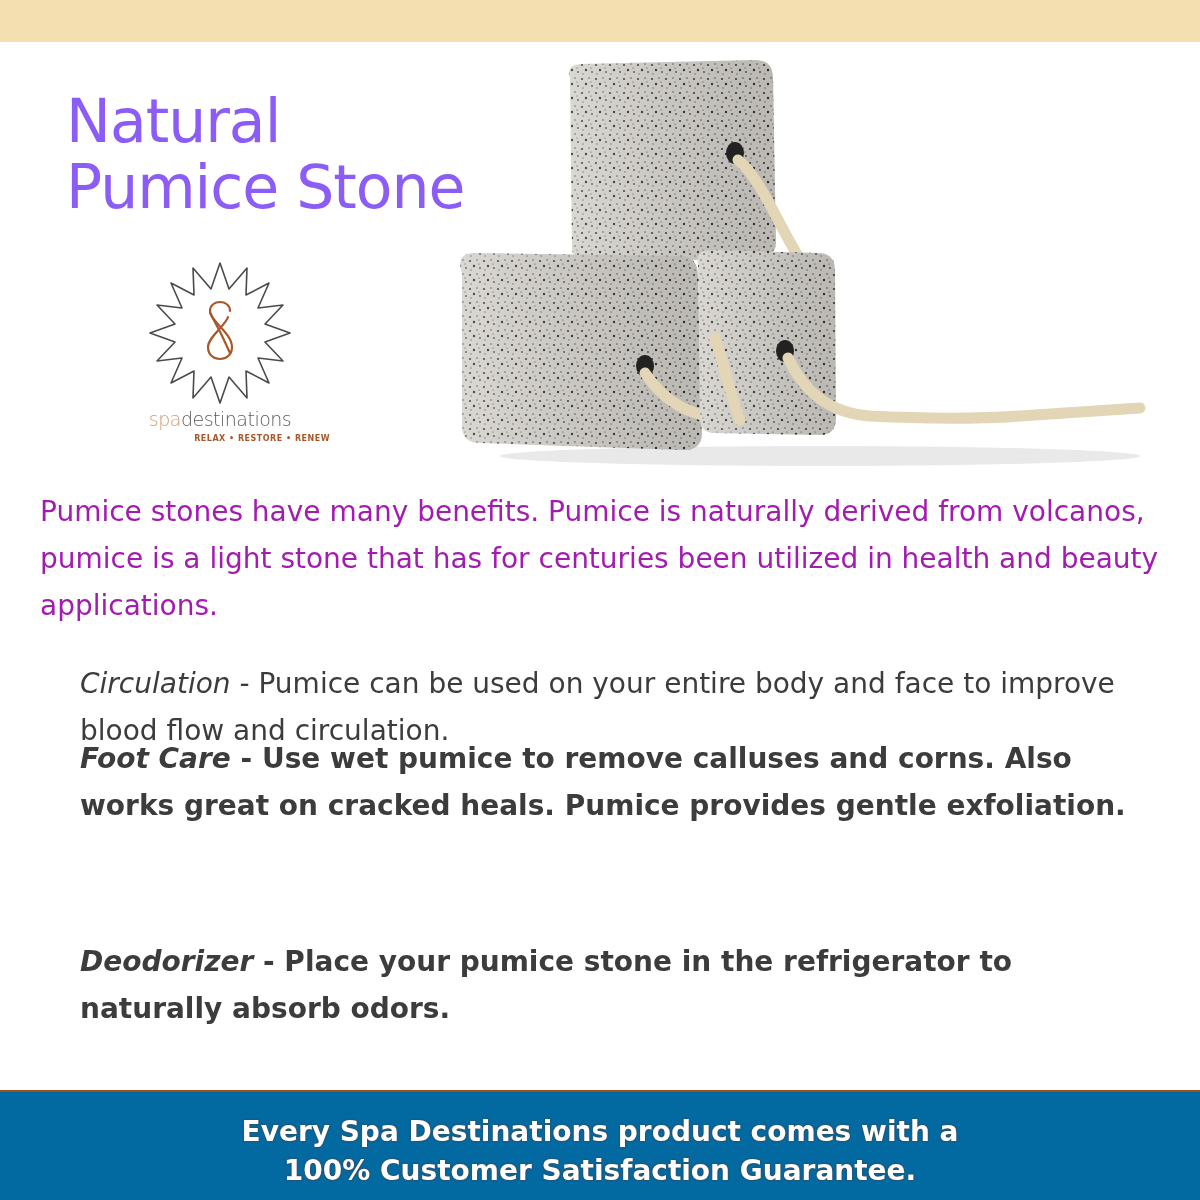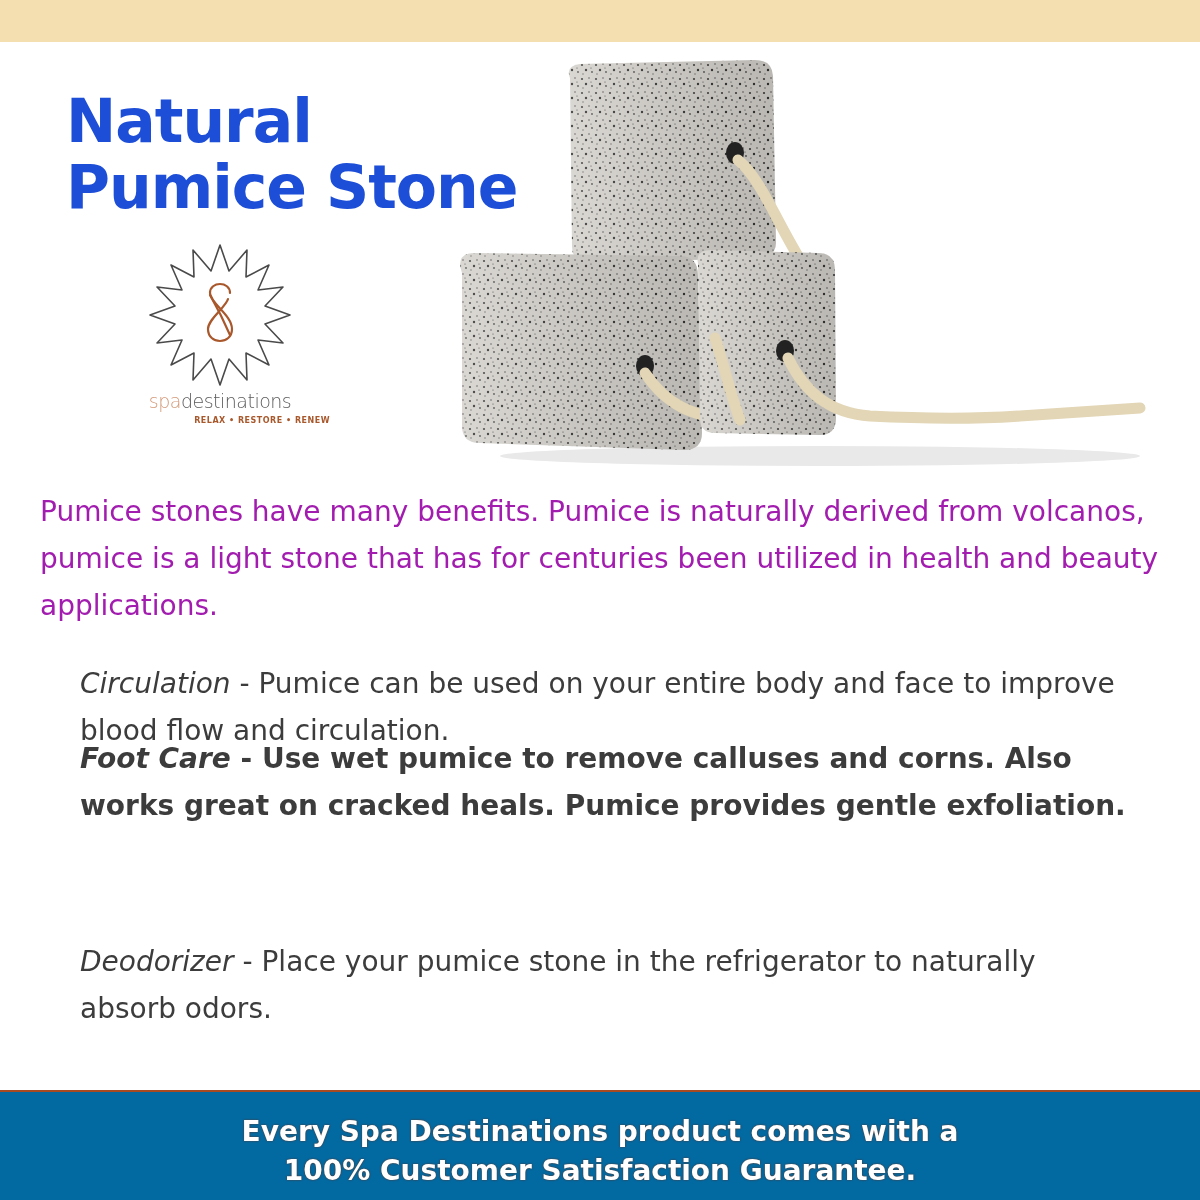--- a/index.html
+++ b/index.html
@@ -1,31 +1,31 @@
 <!DOCTYPE html>
 <html><head>
 <meta charset="utf-8">
 <style>
   html, body { margin:0; padding:0; }
   body { width:1200px; height:1200px; position:relative; overflow:hidden; background:#ffffff; font-family:"DejaVu Sans", sans-serif; color:#3c3c3c; }
   .top-band { position:absolute; left:0; top:0; width:1200px; height:42px; background:#F3DFB0; }
-  .title { position:absolute; left:66px; top:88px; margin:0; font-family:"DejaVu Sans", sans-serif; font-weight:bold; font-size:60px; line-height:66px; color:#1d4ed8; letter-spacing:-1px; }
-  .logo { position:absolute; left:110px; top:242px; width:220px; height:190px; }
+  .title { position:absolute; left:66px; top:88px; margin:0; font-family:"DejaVu Sans", sans-serif; font-weight:normal; font-size:60px; line-height:66px; color:#8b5cf6; letter-spacing:-1px; }
+  .logo { position:absolute; left:110px; top:260px; width:220px; height:190px; }
   .logo svg { position:absolute; left:36px; top:0; }
   .brand { position:absolute; left:0; top:148px; width:220px; text-align:center; font-family:"DejaVu Sans", sans-serif; font-size:19px; font-weight:300; letter-spacing:-0.5px; }
   .brand .spa { color:#D39877; }
   .brand .dest { color:#5b5b5b; }
   .tagline { position:absolute; left:0; top:174px; width:220px; text-align:right; font-size:8px; font-weight:bold; color:#A9582C; letter-spacing:0.5px; }
   .photo { position:absolute; left:440px; top:48px; width:740px; height:420px; }
   .intro { position:absolute; left:40px; top:488px; width:1120px; text-align:left; font-size:28px; line-height:47px; color:#a21caf; margin:0; }
   .benefit { position:absolute; left:76px; width:1060px; font-size:28px; line-height:47px; color:#3c3c3c; margin:4px; }
   .benefit em { font-style:italic; }
   .b1 { top:656px; }
   .b2 { top:731px;font-weight:bold; }
-  .b3 { top:934px; }
+  .b3 { top:934px;font-weight:bold; }
   .footer { position:absolute; left:0; top:1090px; width:1200px; height:110px; background:#0369a1; border-top:2px solid #A74A22; box-sizing:border-box; }
   .footer p { margin:0; position:absolute; left:0; width:1200px; text-align:center; color:#ffffff; font-weight:bold; font-size:28px; line-height:40px; text-shadow:0 0 2px #6b2a10; }
   .footer .l1 { top:20px; }
   .footer .l2 { top:59px; }
 </style>
 </head>
 <body>
 
 <div class="top-band"></div>
 

